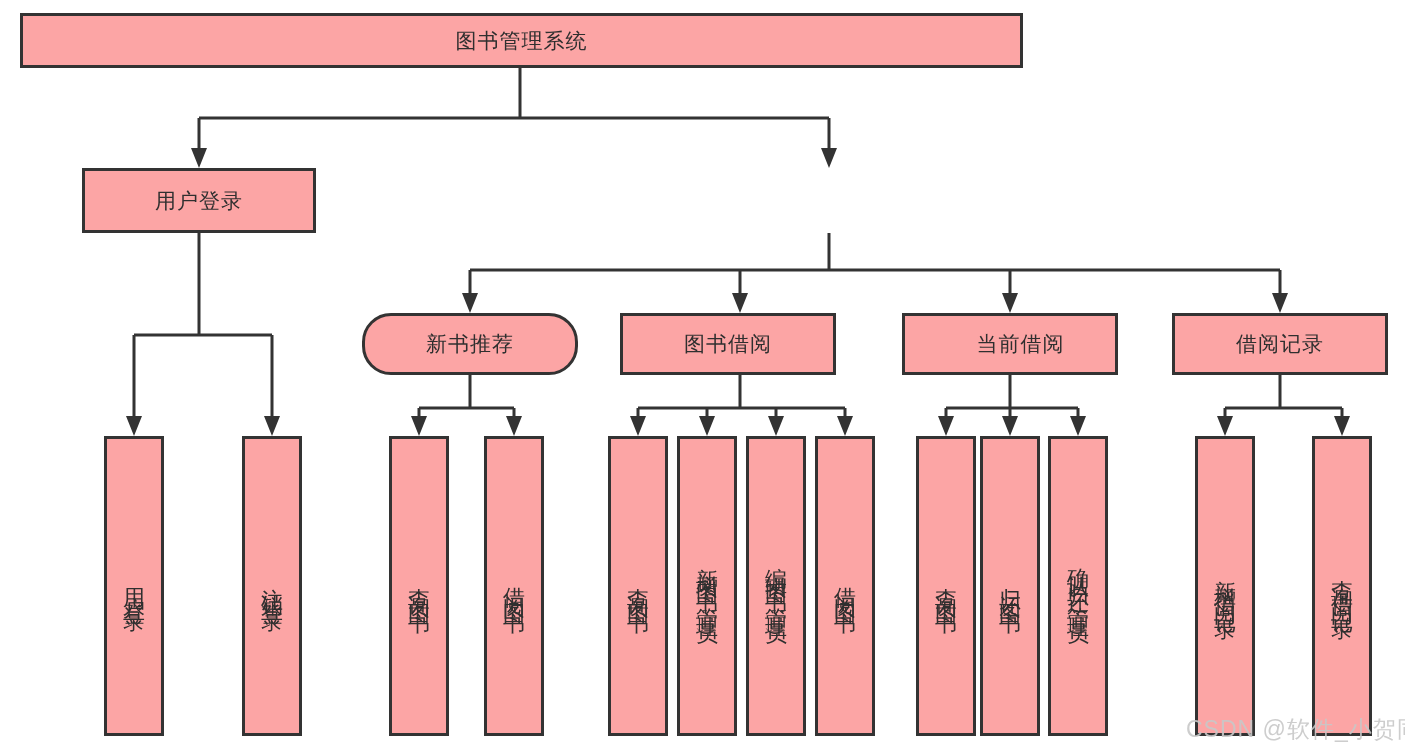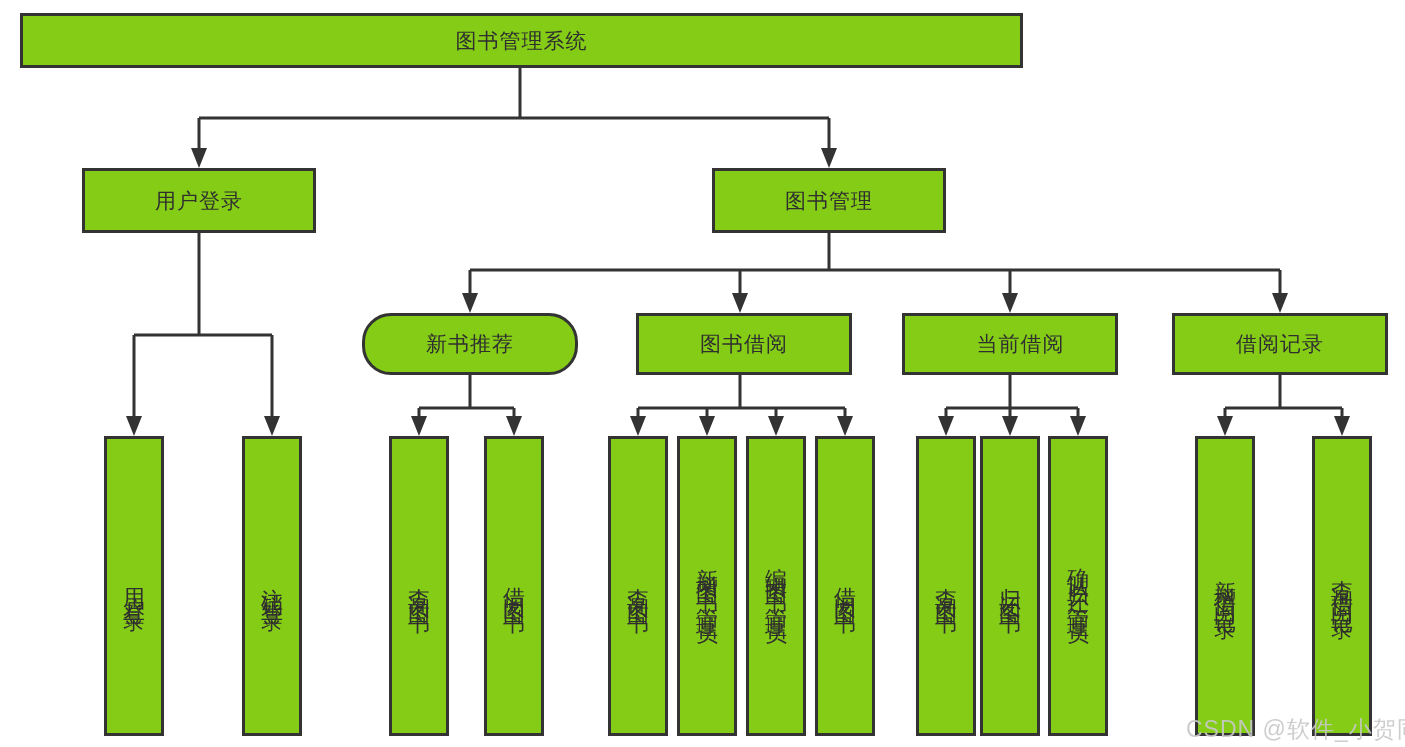--- a/index.html
+++ b/index.html
@@ -28,21 +28,21 @@
     stroke: var(--line);
     stroke-width: 3;
   }
   .connectors .arrows {
     fill: var(--line);
     stroke: none;
   }
   .node {
     position: absolute;
     box-sizing: border-box;
-    background: #84cc16;
+    background: #fca5a5;
     border: 3px solid var(--border);
     color: var(--text);
     display: flex;
     align-items: center;
     justify-content: center;
     font-size: 21px;
     letter-spacing: 1px;
     z-index: 1;
     text-align: right;
   }
@@ -122,24 +122,23 @@
       M946 436 l-8 -20 h16 z
       M1010 436 l-8 -20 h16 z
       M1078 436 l-8 -20 h16 z
       M1225 436 l-8 -20 h16 z
       M1342 436 l-8 -20 h16 z"></path>
   </svg>
 
   <div class="node root" style="left:20px; top:13px; width:1003px; height:55px;">图书管理系统</div>
 
   <div class="node" style="left:82px; top:168px; width:234px; height:65px;">用户登录</div>
-  <div class="node" style="left:712px; top:168px; width:234px; height:65px;">图书管理</div>
 
   <div class="node" style="left:362px; top:313px; width:216px; height:62px;border-radius:29px;">新书推荐</div>
-  <div class="node" style="left:636px; top:313px; width:216px; height:62px;">图书借阅</div>
+  <div class="node" style="left:620px; top:313px; width:216px; height:62px;">图书借阅</div>
   <div class="node" style="left:902px; top:313px; width:216px; height:62px;padding-left:21px;">当前借阅</div>
   <div class="node" style="left:1172px; top:313px; width:216px; height:62px;">借阅记录</div>
 
   <div class="node leaf" style="left:104px; top:436px; width:60px; height:300px;">用户登录</div>
   <div class="node leaf" style="left:242px; top:436px; width:60px; height:300px;">注销登录</div>
 
   <div class="node leaf" style="left:389px; top:436px; width:60px; height:300px;">查询图书</div>
   <div class="node leaf" style="left:484px; top:436px; width:60px; height:300px;">借阅图书</div>
 
   <div class="node leaf" style="left:608px; top:436px; width:60px; height:300px;">查询图书</div>

